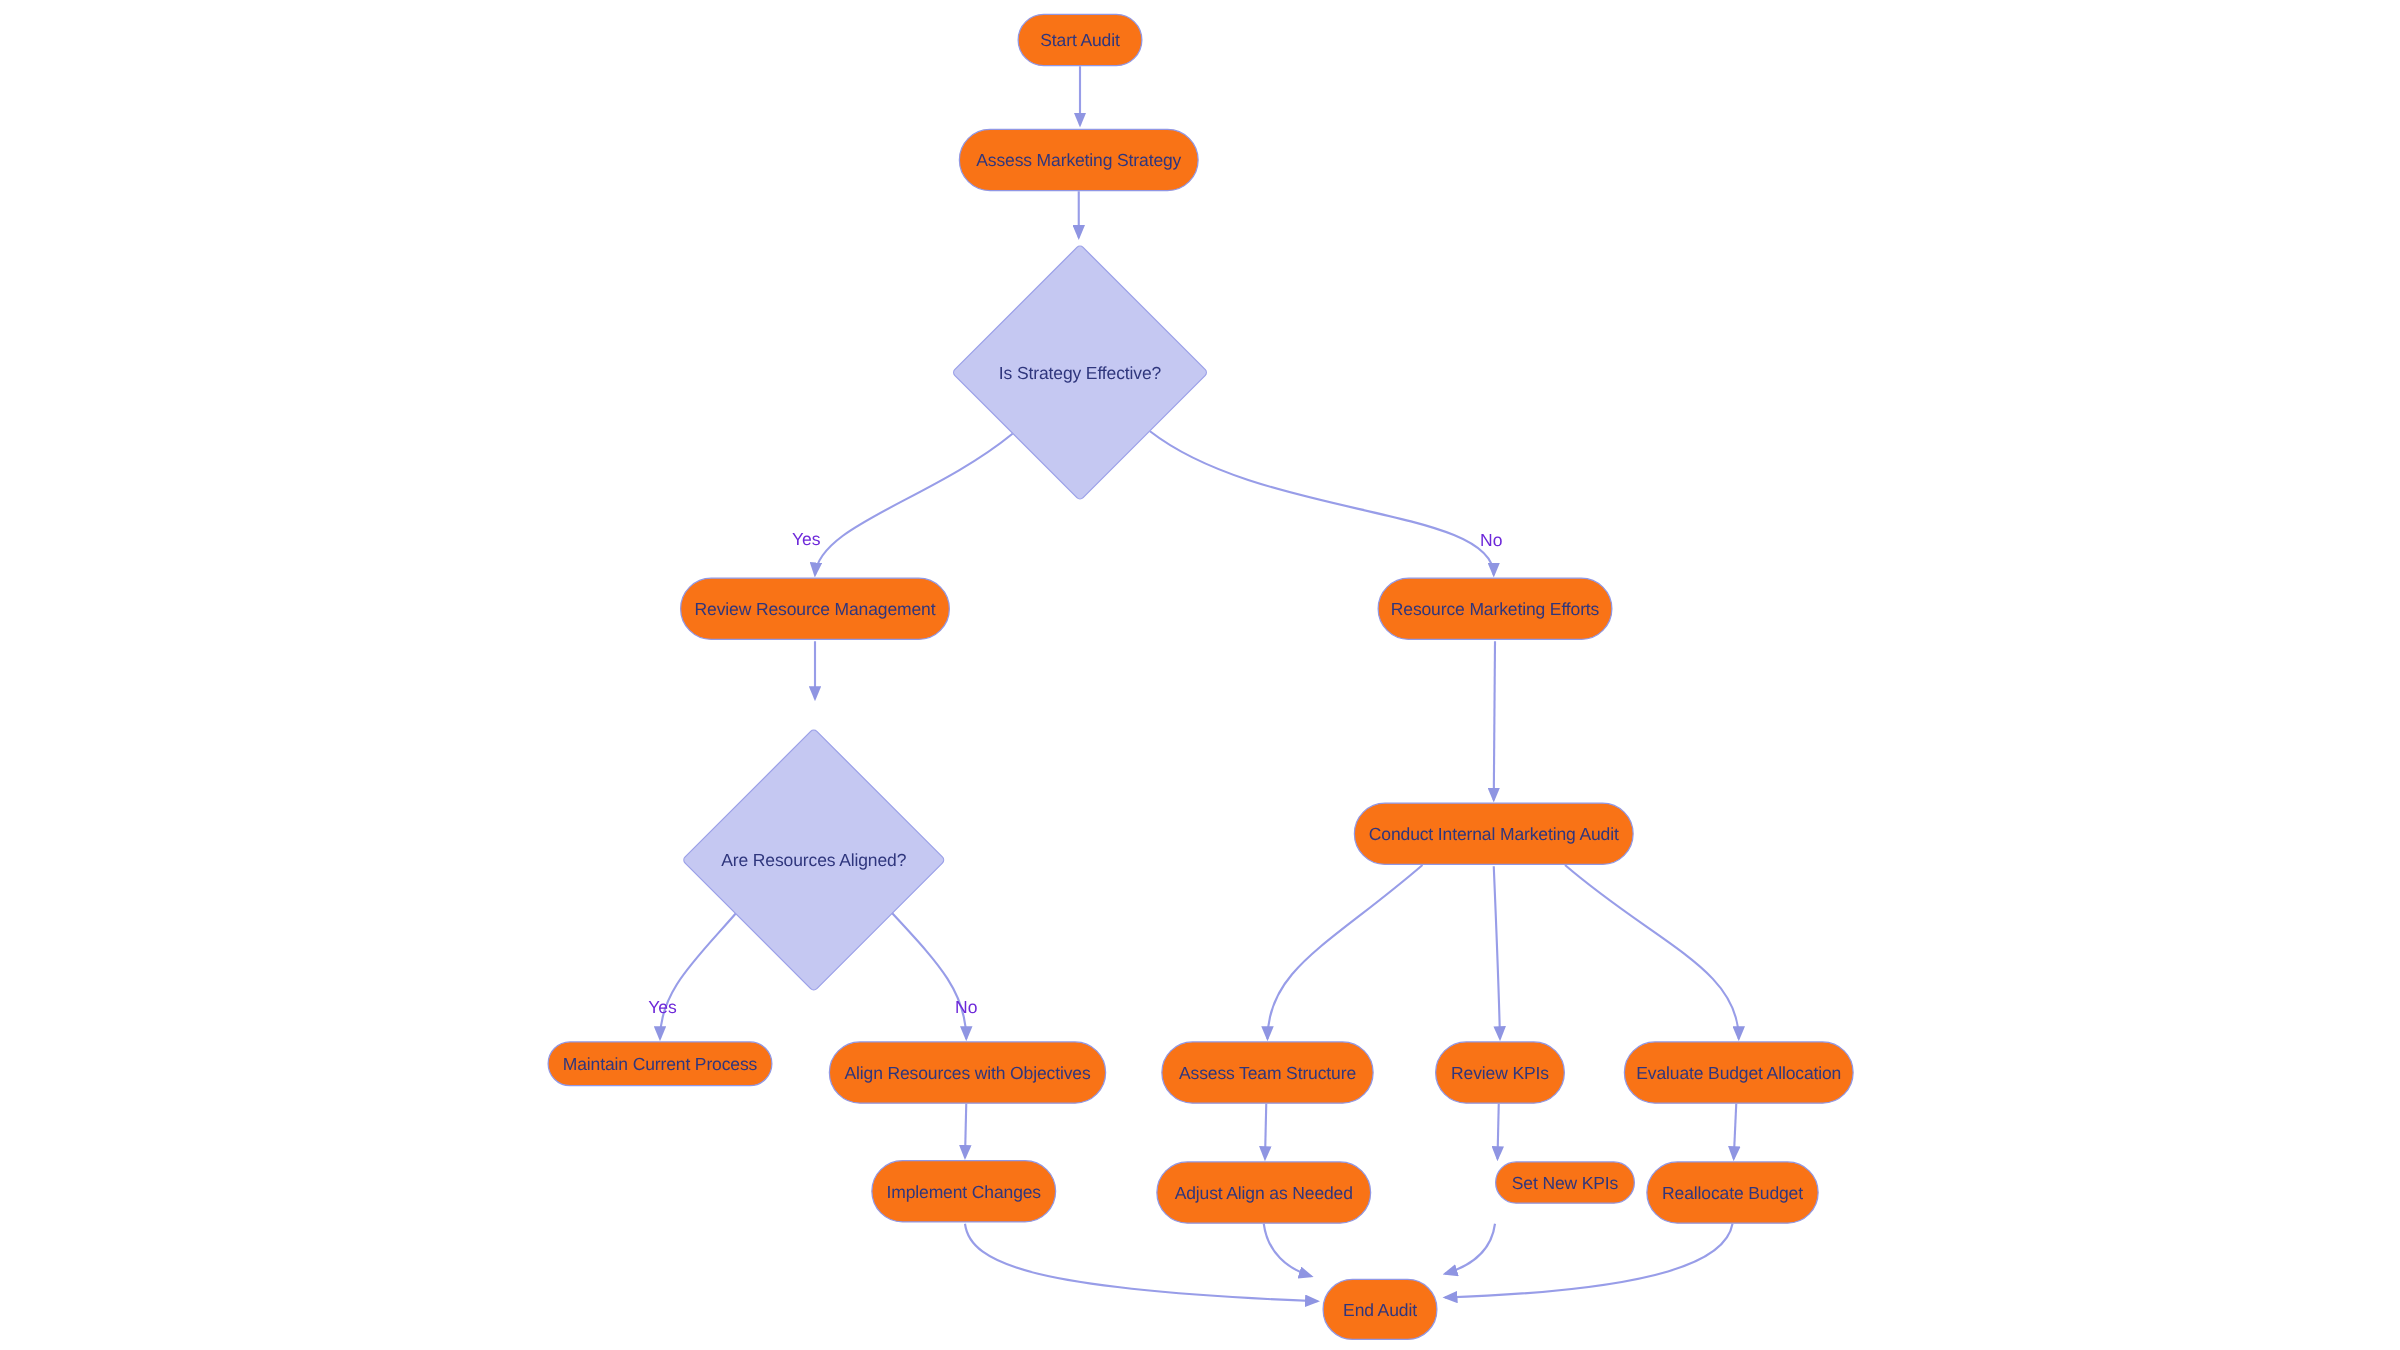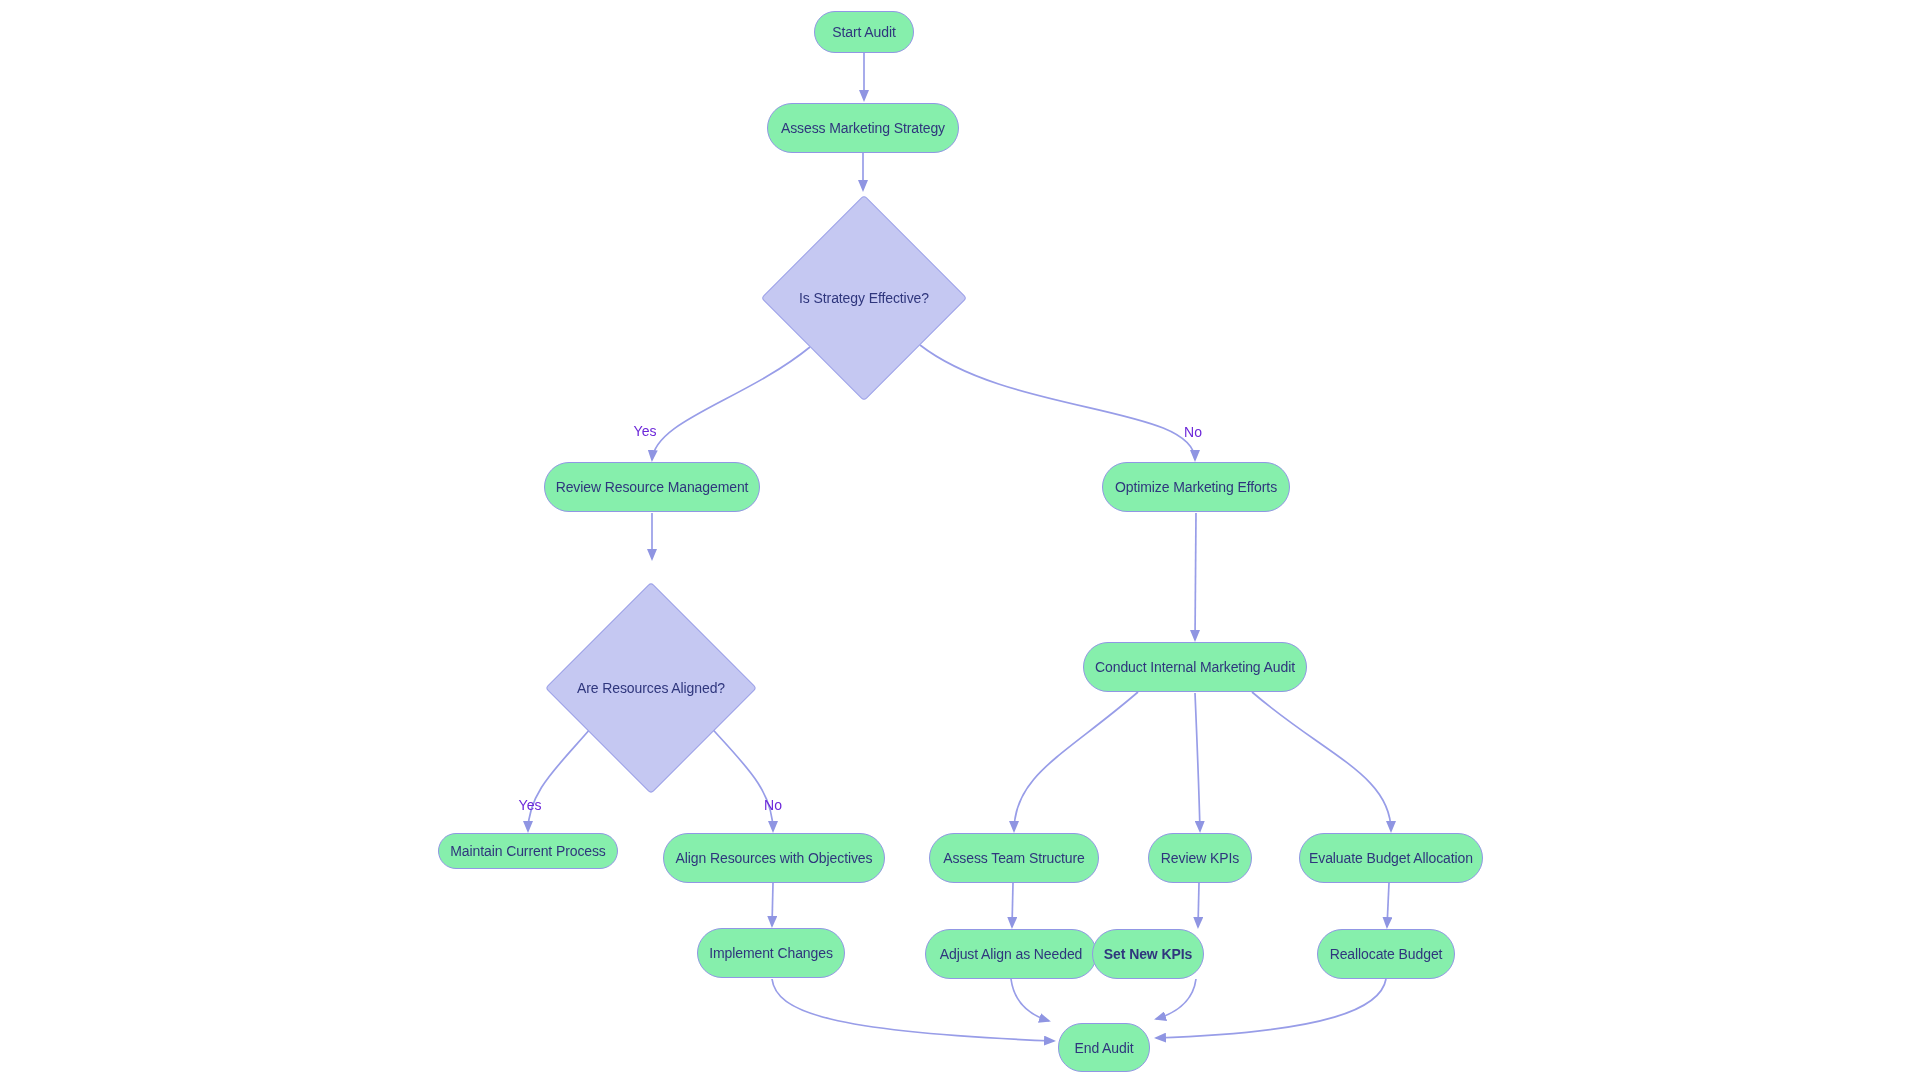--- a/index.html
+++ b/index.html
@@ -20,21 +20,21 @@
   svg.edges path.edge {
     fill: none;
     stroke: #989de8;
     stroke-width: 1.7;
   }
   .node {
     position: absolute;
     display: flex;
     align-items: center;
     justify-content: center;
-    background: #86efac;
+    background: #f97316;
     border: 1.5px solid #9197e4;
     border-radius: 26px;
     color: #2f367d;
     font-size: 14px;
     letter-spacing: -0.1px;
     white-space: nowrap;
     box-sizing: border-box;
   }
   .diamond-wrap {
     position: absolute;
@@ -99,39 +99,39 @@
     <path class="edge" d="M 1196 979 C 1193 1002 1176 1013 1156 1019" marker-end="url(#arrow)"></path>
     <path class="edge" d="M 1386 979 C 1381 1008 1330 1032 1156 1038" marker-end="url(#arrow)"></path>
   </svg>
 
   <div class="node" style="left:814px; top:11px; width:100px; height:42px; border-radius:21px;">Start Audit</div>
 
   <div class="node" style="left:767px; top:103px; width:192px; height:50px;">Assess Marketing Strategy</div>
 
   <div class="node" style="left:544px; top:462px; width:216px; height:50px;">Review Resource Management</div>
 
-  <div class="node" style="left:1102px; top:462px; width:188px; height:50px;">Optimize Marketing Efforts</div>
+  <div class="node" style="left:1102px; top:462px; width:188px; height:50px;">Resource Marketing Efforts</div>
 
   <div class="node" style="left:1083px; top:642px; width:224px; height:50px;">Conduct Internal Marketing Audit</div>
 
   <div class="node" style="left:438px; top:833px; width:180px; height:36px;">Maintain Current Process</div>
 
   <div class="node" style="left:663px; top:833px; width:222px; height:50px;">Align Resources with Objectives</div>
 
   <div class="node" style="left:929px; top:833px; width:170px; height:50px;">Assess Team Structure</div>
 
   <div class="node" style="left:1148px; top:833px; width:104px; height:50px;">Review KPIs</div>
 
   <div class="node" style="left:1299px; top:833px; width:184px; height:50px;">Evaluate Budget Allocation</div>
 
   <div class="node" style="left:697px; top:928px; width:148px; height:50px;">Implement Changes</div>
 
   <div class="node" style="left:925px; top:929px; width:172px; height:50px;">Adjust Align as Needed</div>
 
-  <div class="node" style="left:1092px; top:929px; width:112px; height:50px;font-weight:bold;">Set New KPIs</div>
+  <div class="node" style="left:1196px; top:929px; width:112px; height:34px;">Set New KPIs</div>
 
   <div class="node" style="left:1317px; top:929px; width:138px; height:50px;">Reallocate Budget</div>
 
   <div class="node" style="left:1058px; top:1023px; width:92px; height:49px; border-radius:24px;">End Audit</div>
 
   <div class="diamond-wrap" style="left:763px; top:193px; width:202px; height:210px;">
     <div class="diamond-shape" style="left:28px; top:32px; width:146px; height:146px;"></div>
     <div class="diamond-label">Is Strategy Effective?</div>
   </div>
 

